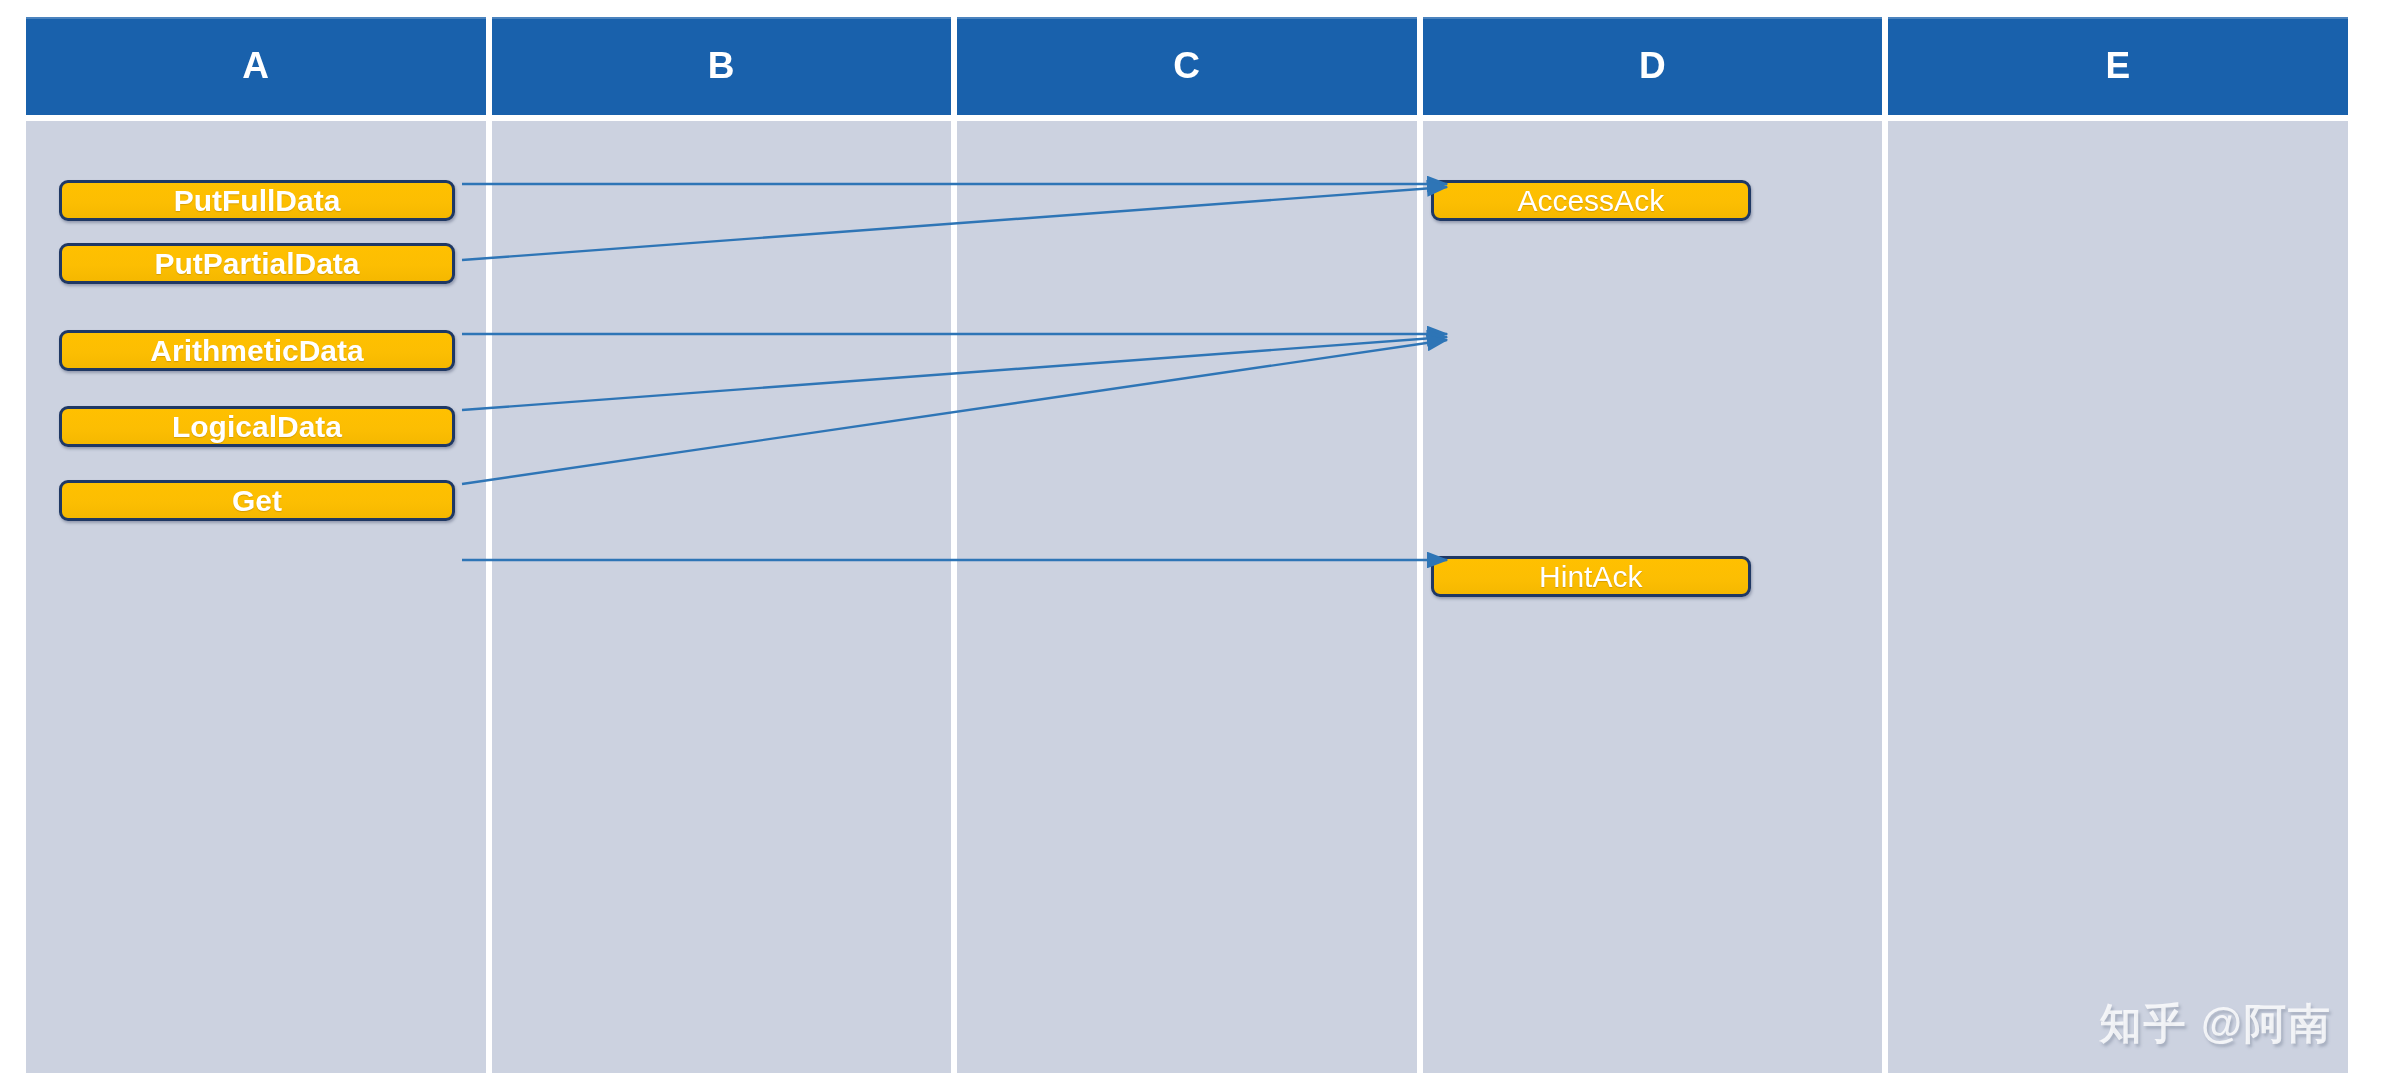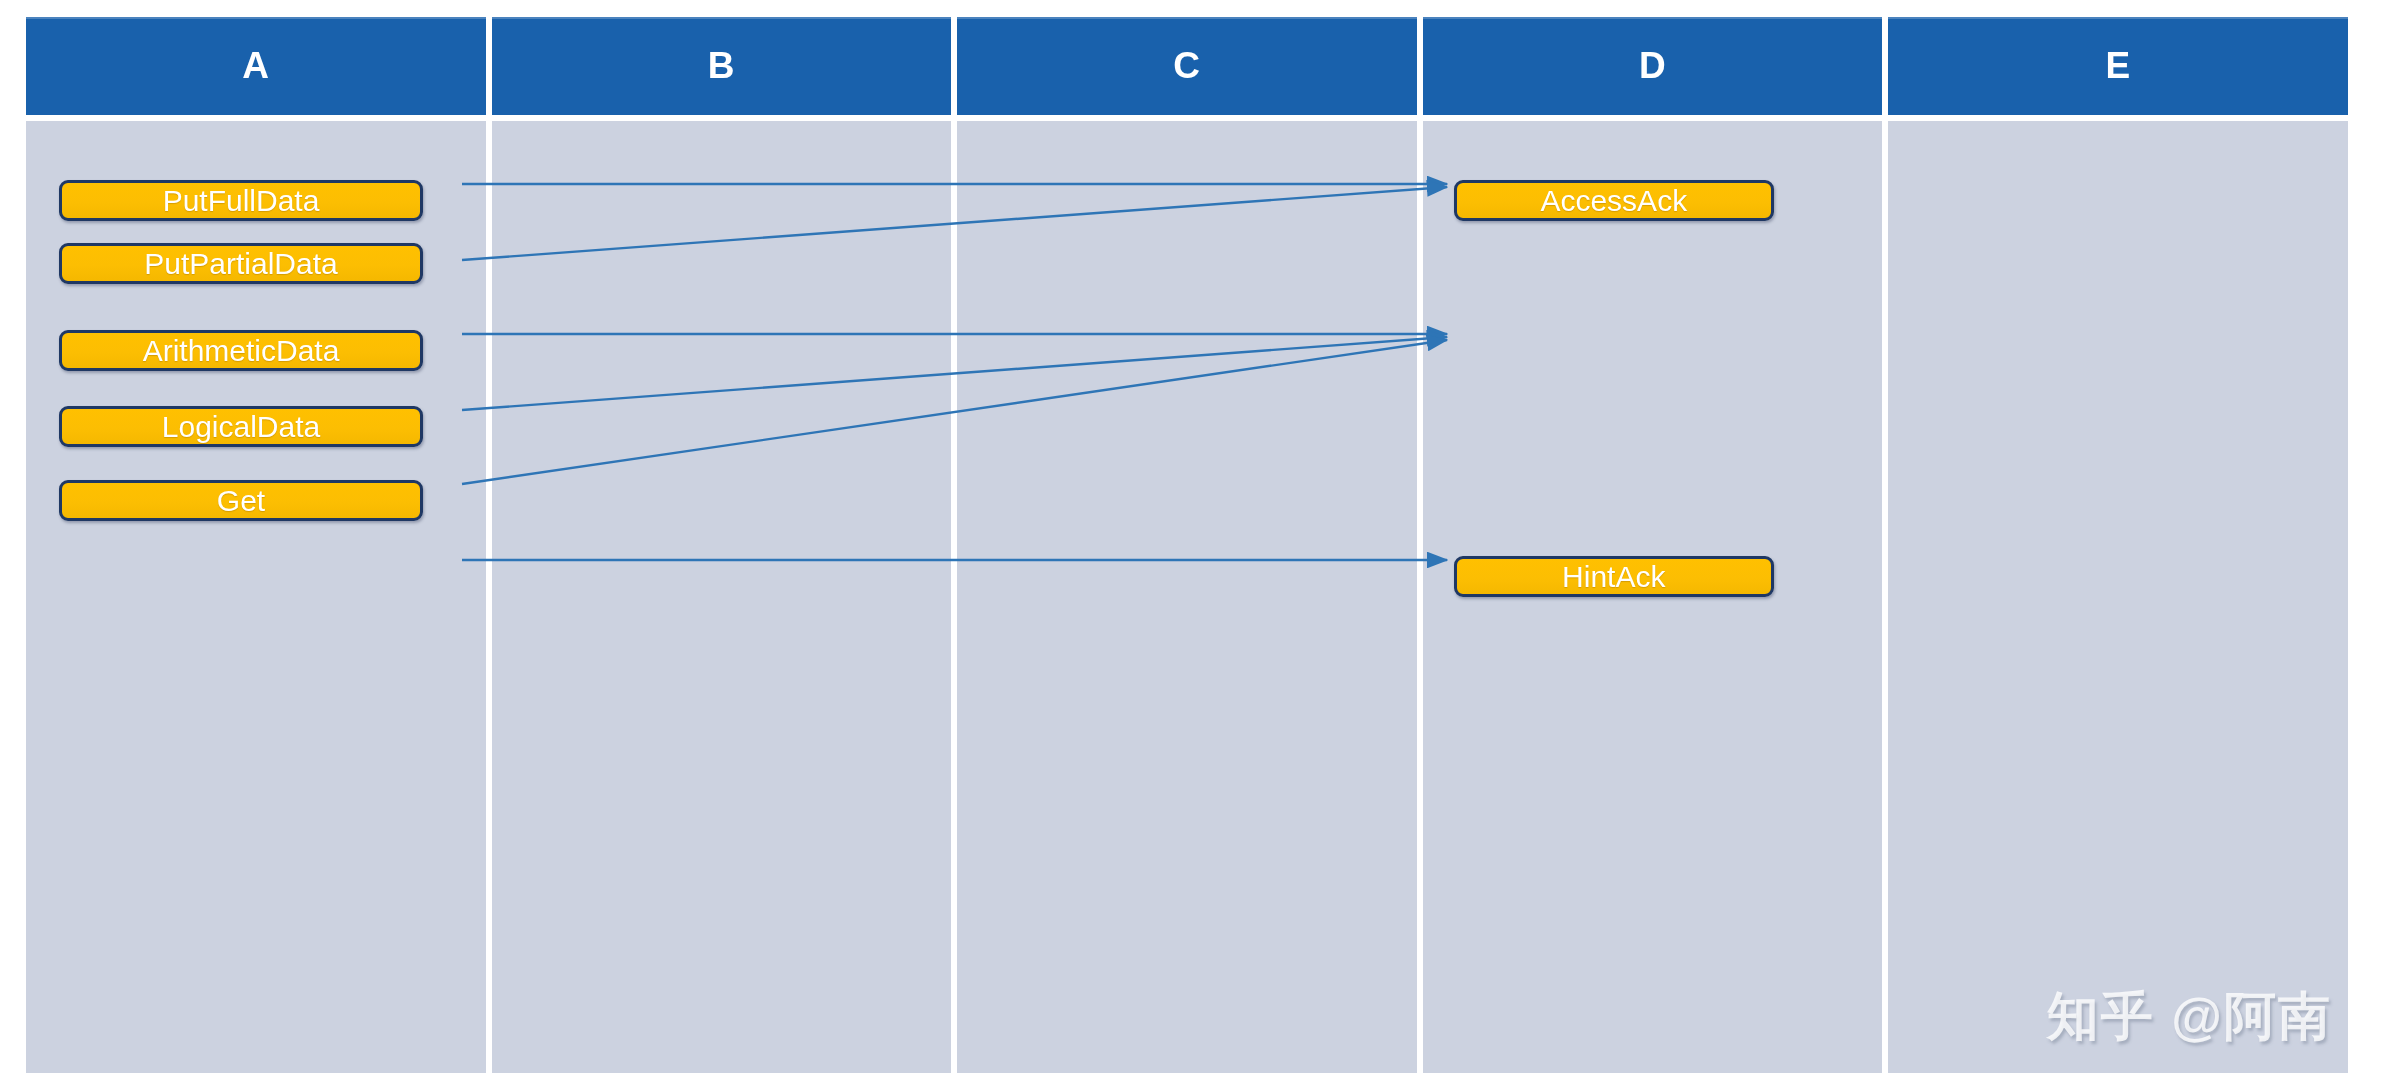--- a/index.html
+++ b/index.html
@@ -82,44 +82,45 @@
     display: flex;
     align-items: center;
     justify-content: center;
     text-shadow: 0 1px 1px rgba(150,100,0,0.35);
     box-shadow: 1px 2px 3px rgba(40,50,80,0.35);
     white-space: nowrap;
   }
 
   .col-a .msg-box {
     left: 33px;
-    width: 364px;
+    width: 396px;
+    font-weight: bold;
   }
 
   .col-d .msg-box {
-    left: 31px;
+    left: 8px;
     width: 320px;
   }
 
   
   #arrows {
     position: absolute;
     left: 0;
     top: 0;
     width: 2390px;
     height: 1090px;
     pointer-events: none;
   }
 
   
   #watermark {
     position: absolute;
     right: 58px;
     bottom: 38px;
-    font-size: 52px;
+    font-size: 42px;
     font-weight: bold;
     color: rgba(255,255,255,0.80);
     text-shadow: 2px 3px 3px rgba(120,130,150,0.45);
     letter-spacing: 2px;
     white-space: nowrap;
   }
 </style>
 </head>
 <body>
 

